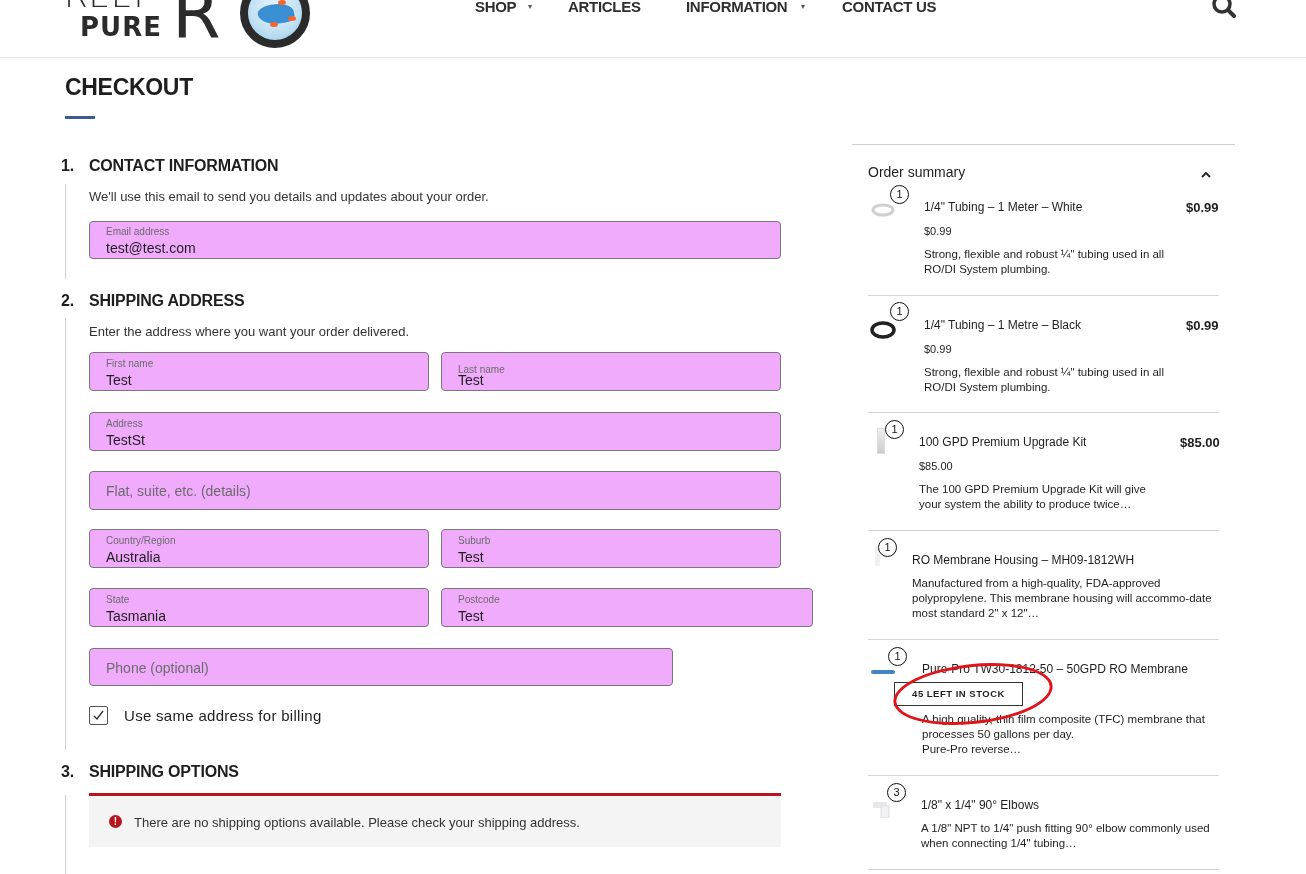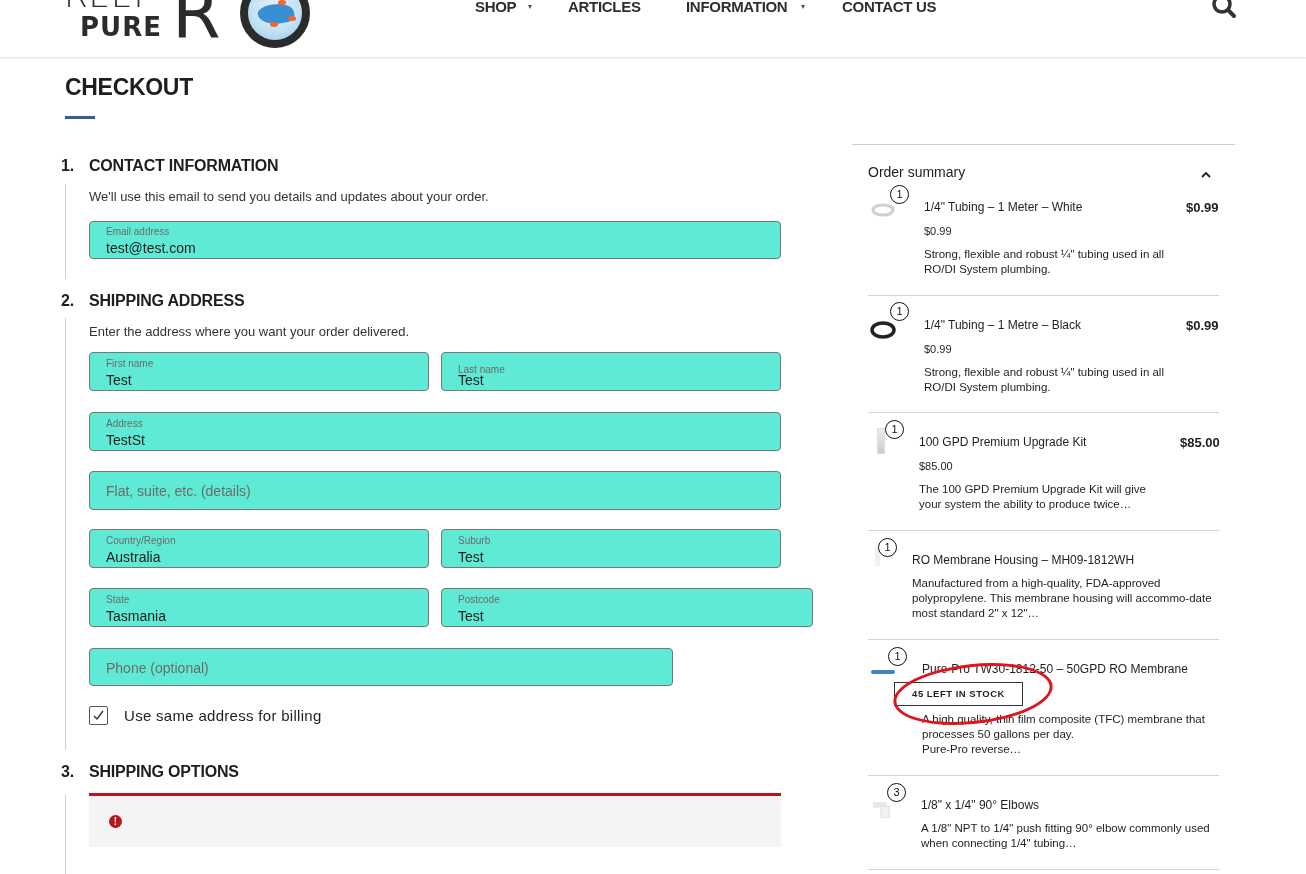--- a/index.html
+++ b/index.html
@@ -23,21 +23,21 @@
   
   .page-title { position: absolute; left: 65px; top: 74px; font-size: 23px; font-weight: 700; letter-spacing: -0.3px; color: #1e1e1e; }
   .title-rule { position: absolute; left: 65px; top: 116px; width: 30px; height: 3px; background: #3d5a98; }
 
   
   .step-head { position: absolute; left: 61px; font-size: 16px; font-weight: 700; color: #1e1e1e; letter-spacing: -0.2px; }
   .step-head .num { display: inline-block; width: 28px; }
   .step-line { position: absolute; left: 65px; width: 1px; background: #cfcfcf; }
   .step-desc { position: absolute; left: 89px; font-size: 13px; color: #333; }
 
-  .field { position: absolute; border: 1px solid #777; border-radius: 4px; background: #5eead4; cursor: text; }
+  .field { position: absolute; border: 1px solid #777; border-radius: 4px; background: #f0abfc; cursor: text; }
   .field .lbl { position: absolute; left: 16px; top: 9px; font-size: 10px; color: #6b6b6b; }
   .field .val { position: absolute; left: 16px; top: 25px; font-size: 14px; color: #1e1e1e; }
   .field .ph { position: absolute; left: 16px; top: 11px; font-size: 14px; color: #6b6b6b; }
 
   .checkbox { position: absolute; left: 89px; top: 706px; width: 19px; height: 19px; border: 1.5px solid #555; border-radius: 2px; cursor: pointer; }
   .checkbox svg { position: absolute; left: 2px; top: 2px; }
   .checkbox-label { position: absolute; left: 124px; top: 707px; font-size: 15px; color: #1e1e1e; letter-spacing: 0.3px; }
 
   .notice { position: absolute; left: 89px; top: 793px; width: 692px; height: 54px; background: #f4f4f4; border-top: 3px solid #b8141f; }
   .notice-icon { position: absolute; left: 20px; top: 19px; width: 13px; height: 13px; border-radius: 50%; background: #b8141f; color: #fff; font-size: 10px; font-weight: 700; text-align: center; line-height: 13px; }
@@ -149,20 +149,21 @@
     </svg>
 </div>
 <div class="checkbox-label">Use same address for billing</div>
 
 <div class="step-head" style="top:763px;">
   <span class="num">3.</span><span>SHIPPING OPTIONS</span>
 </div>
 <div class="step-line" style="top:795px;height:79px;"></div>
 <div class="notice">
   <span class="notice-icon">!</span>
+  <span class="notice-text">There are no shipping options available. Please check your shipping address.</span>
 </div>
 
 <div class="summary"></div>
 <div class="summary-title">Order summary</div>
 <div class="chev-up">
   <svg width="14" height="12" viewBox="0 0 14 12">
       <polyline points="3,9 7,5 11,9" fill="none" stroke="#222" stroke-width="1.8"></polyline>
     </svg>
 </div>
 

